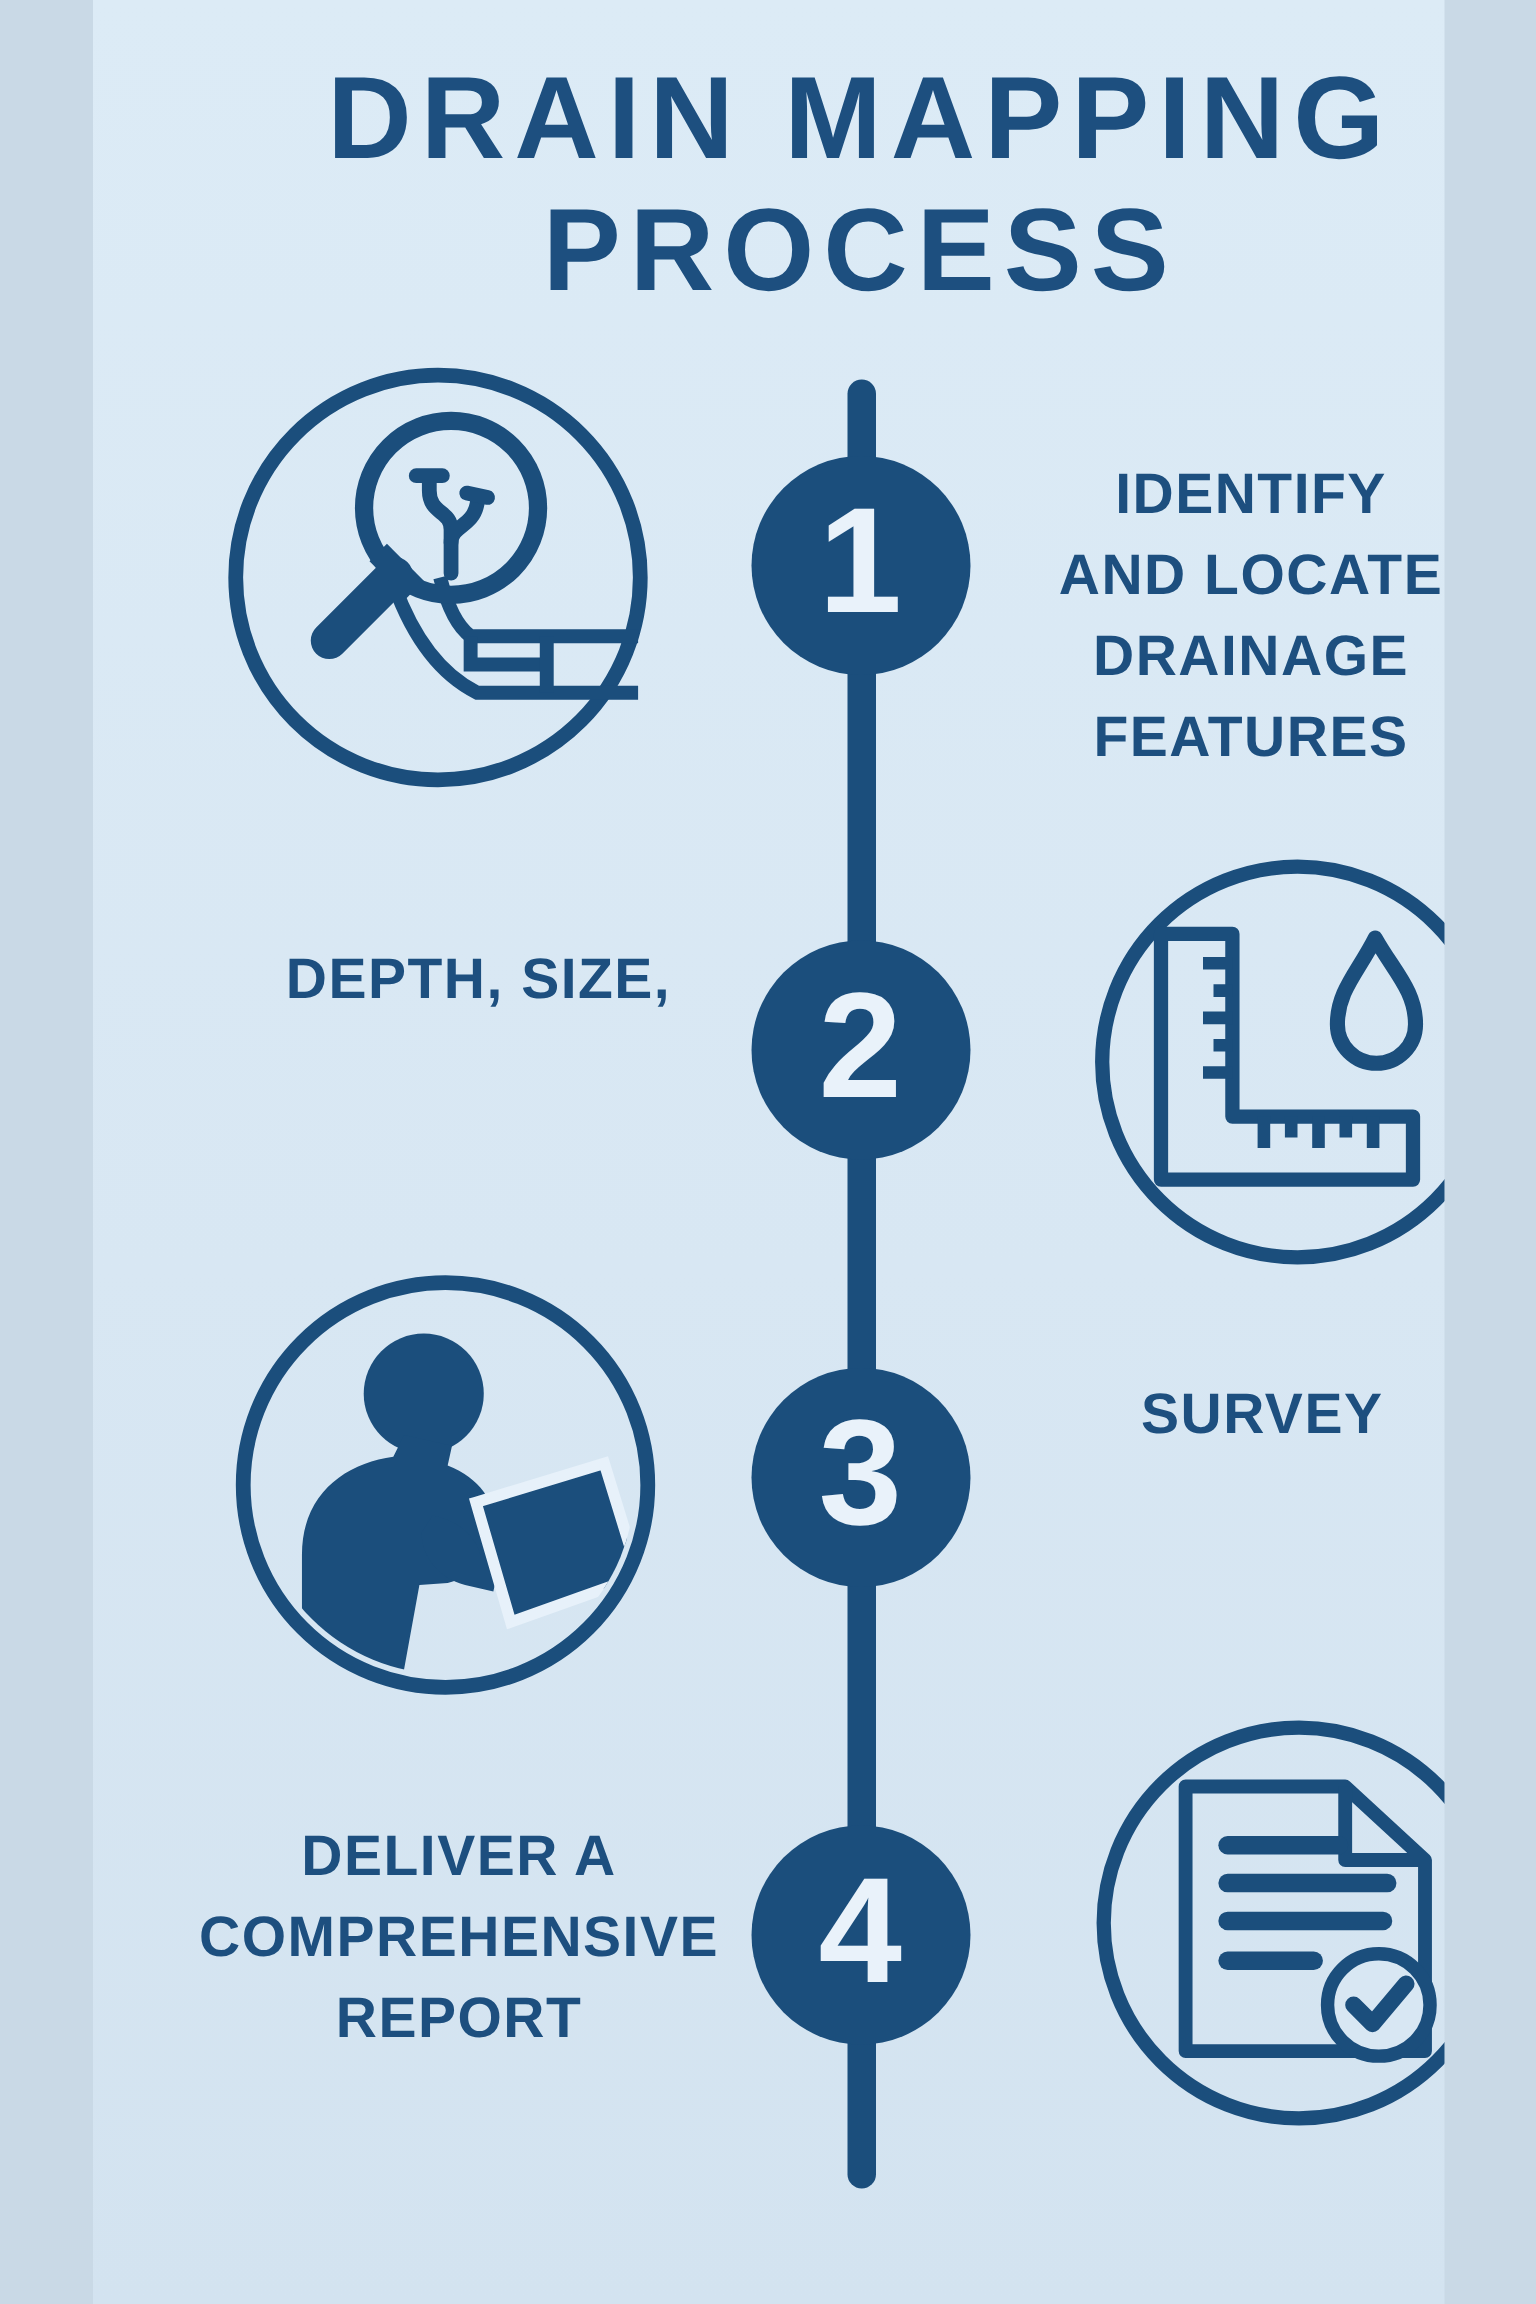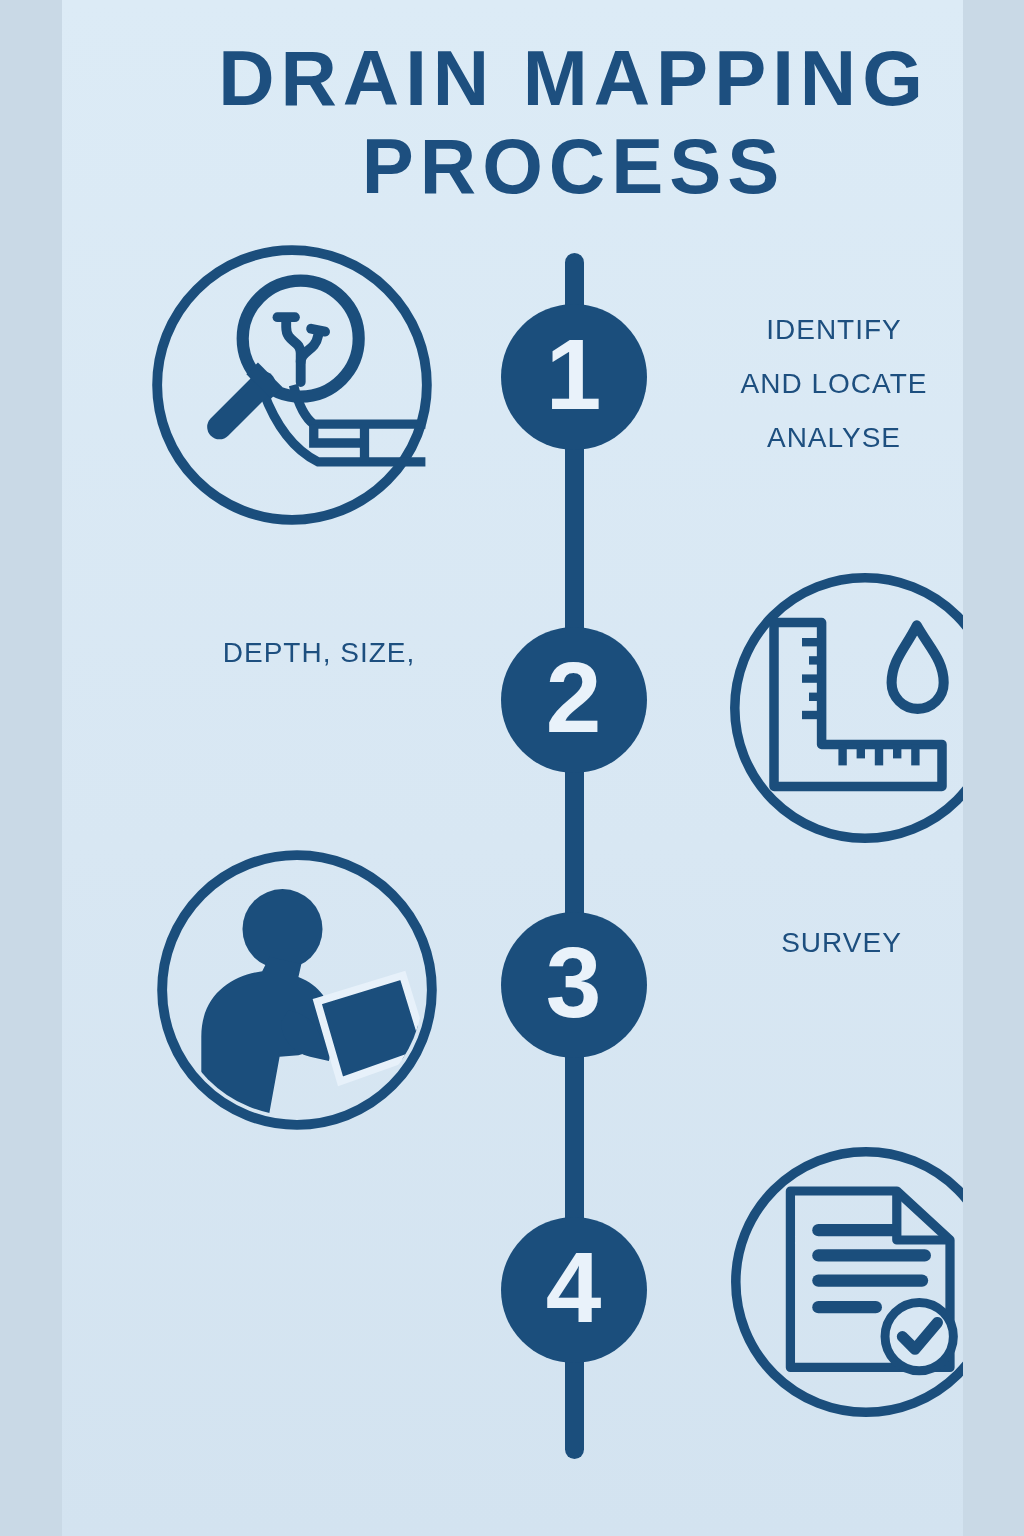--- a/index.html
+++ b/index.html
@@ -44,23 +44,23 @@
     z-index:3;
   }
   .badge span{transform:translateY(-3px);}
   .b1{left:439px;top:304px;}
   .b2{left:439px;top:627px;}
   .b3{left:439px;top:912px;}
   .b4{left:439px;top:1217px;}
   .step-text{
     position:absolute;
     color:#1d4f7f;
-    font-size:28px;
+    font-size:38px;
     line-height:54px;
-    font-weight:normal;
+    font-weight:bold;
     letter-spacing:1px;
     text-align:center;
     z-index:2;
   }
   .step-text .line{display:block;}
   .t1{left:595px;top:303px;width:355px;}
   .t2{left:75px;top:626px;width:365px;}
   .t3{left:600px;top:916px;width:360px;}
   .t4{left:22px;top:1211px;width:445px;}
   .icon{position:absolute;z-index:2;}
@@ -110,21 +110,22 @@
 
     <path class="st" d="M53 49 V39 C53 34.5 48 35.5 48 30 V27" stroke-width="3.4" stroke-linecap="round"></path>
     <path class="st" d="M53 42 C53 38 58 38.5 59 33 L59.3 31.5" stroke-width="3.4" stroke-linecap="round"></path>
     <path class="st" d="M45 26.6 H51" stroke-width="3.4" stroke-linecap="round"></path>
     <path class="st" d="M56.6 30.6 L61.4 31.6" stroke-width="3.4" stroke-linecap="round"></path>
   </svg>
 
   <div class="step-text t1">
     <span class="line">IDENTIFY</span>
     <span class="line">AND LOCATE</span>
-    <span class="line">ANALYSE</span>
+    <span class="line">DRAINAGE</span>
+    <span class="line">FEATURES</span>
   </div>
 
   <div class="step-text t2">
     <span class="line">DEPTH, SIZE,</span>
   </div>
 
   <svg class="icon i2" viewBox="0 0 100 100">
     <circle class="st" cx="50" cy="50" r="46.5" stroke-width="3.4"></circle>
     <path class="st" d="M17.5 19.5 H34.5 V63 H77.5 V78 H17.5 Z" stroke-width="3.4" stroke-linejoin="round"></path>
 
@@ -155,20 +156,25 @@
       <path class="fl" d="M17 95 V66 C17 52 27 45 38 43.5 L40.5 38.5 L51.5 41 L50.5 45.5 C58 48.5 61.5 54 61.5 59.5 C61.5 66 57 71 50.5 72.5 L44 73 L40 95 Z"></path>
       <path class="fl" d="M47 57 C53 58 57 62 58 66 L62.5 67.5 L61 74.5 L54.5 73 C48.5 71.5 44.5 66.5 44.5 61 Z"></path>
       <polygon points="57,54 86.5,45 94.5,71 65,81.5" fill="#1b4e7c" stroke="#e7f1fa" stroke-width="2.6"></polygon>
     </g>
   </svg>
 
   <div class="step-text t3">
     <span class="line">SURVEY</span>
   </div>
 
+  <div class="step-text t4">
+    <span class="line">DELIVER A</span>
+    <span class="line">COMPREHENSIVE</span>
+    <span class="line">REPORT</span>
+  </div>
 
   <svg class="icon i4" viewBox="0 0 100 100">
     <circle class="st" cx="50" cy="50" r="46.5" stroke-width="3.4"></circle>
     <path class="st" d="M23 17.5 H61 L80 35 V80.5 H23 Z" stroke-width="3.3" stroke-linejoin="round"></path>
     <path class="st" d="M61 17.5 V35 H80" stroke-width="3.3" stroke-linejoin="round"></path>
     <path class="st" d="M33 31.5 H59.5" stroke-width="4.4" stroke-linecap="round"></path>
     <path class="st" d="M33 40.5 H71" stroke-width="4.4" stroke-linecap="round"></path>
     <path class="st" d="M33 49.5 H70" stroke-width="4.4" stroke-linecap="round"></path>
     <path class="st" d="M33 59 H53.5" stroke-width="4.4" stroke-linecap="round"></path>
     <circle cx="69" cy="69.5" r="12.2" fill="#d8e7f3" stroke="#1b4e7c" stroke-width="3.2"></circle>

